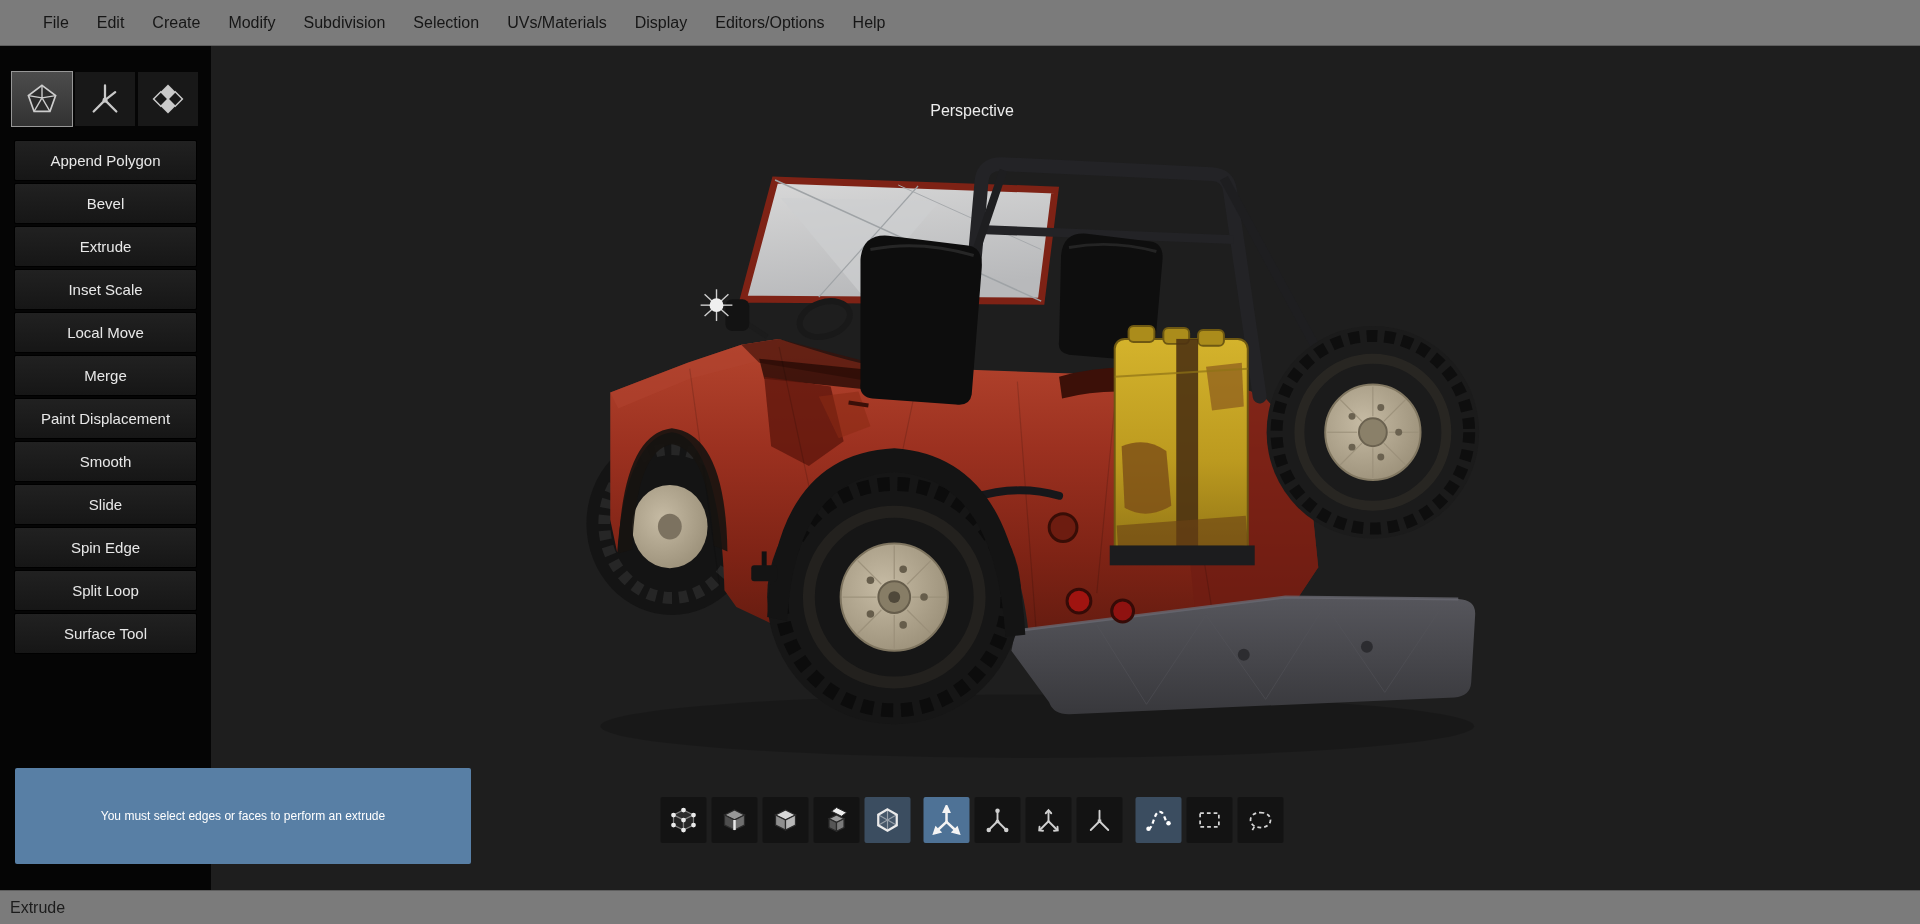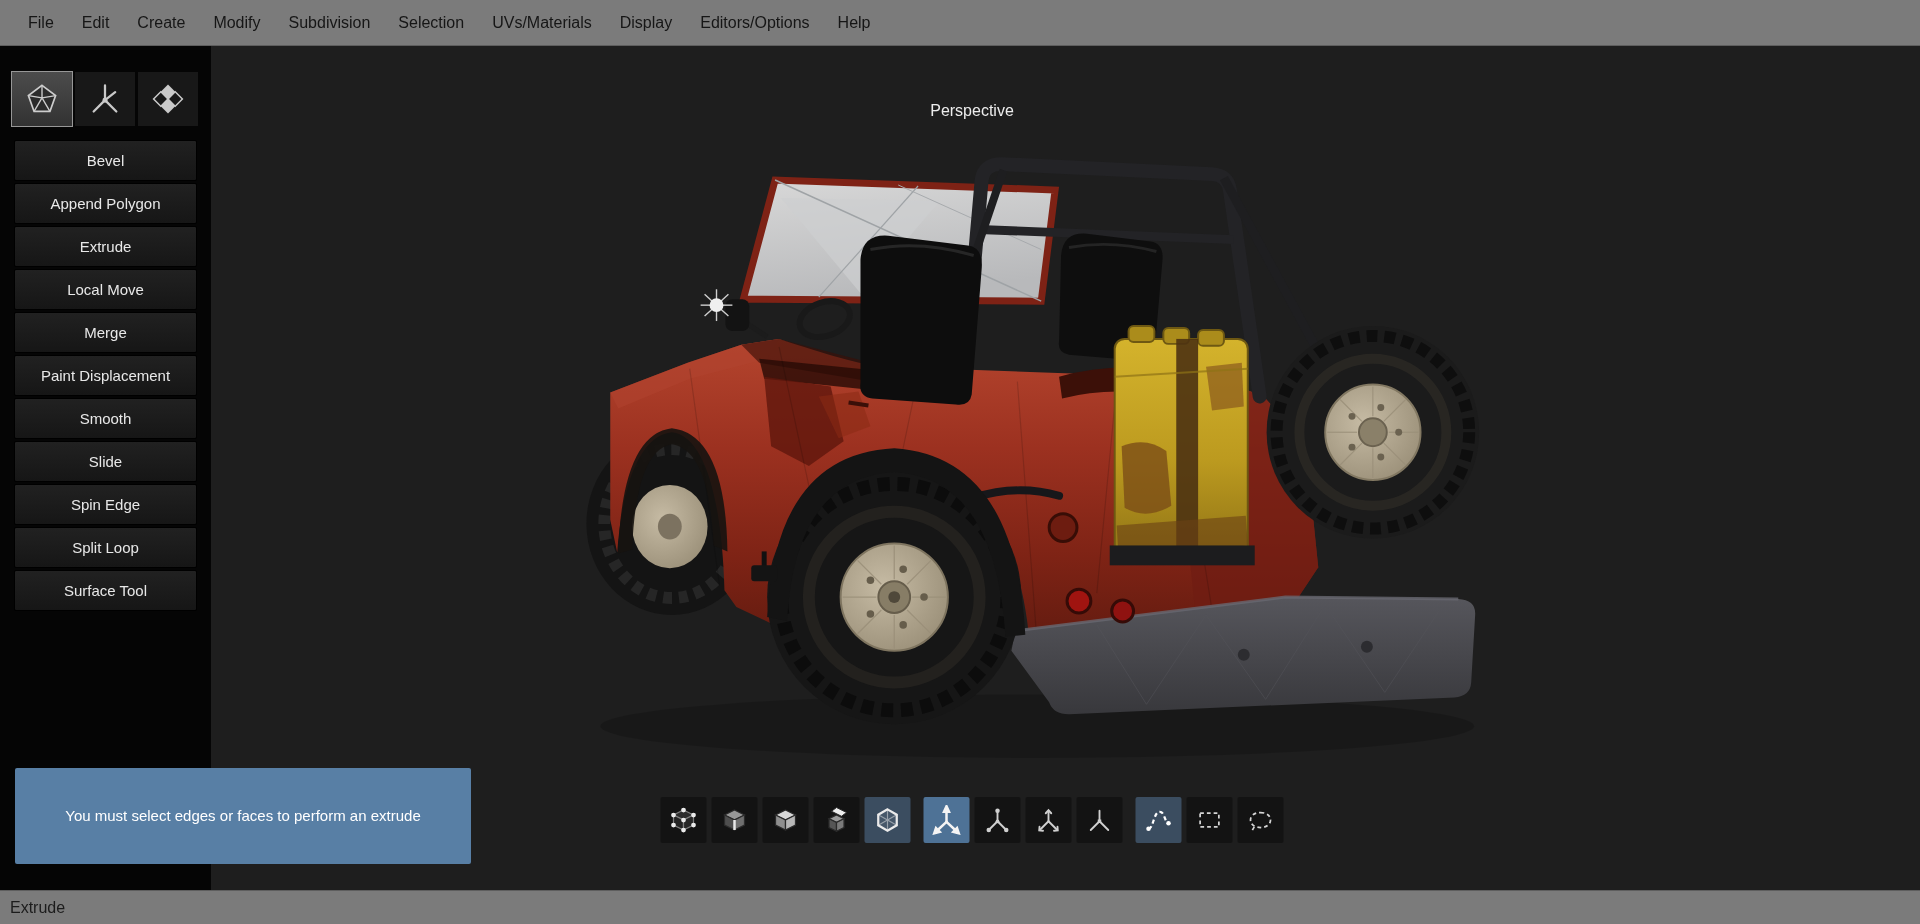--- a/index.html
+++ b/index.html
@@ -10,21 +10,21 @@
     font-family: "Liberation Sans", sans-serif;
     -webkit-font-smoothing: antialiased;
   }
 
   
   .menubar {
     position: absolute; top: 0; left: 0; right: 0; height: 46px;
     background: #7b7b7b;
     border-bottom: 1px solid #5e5e5e;
     display: flex; align-items: center;
-    padding-left: 14px;
+    padding-left: 29px;
     z-index: 40;
   }
   .menu-item {
     padding: 0 14px;
     font-size: 16px;
     color: #161616;
     cursor: default;
     white-space: nowrap;
   }
 
@@ -84,21 +84,21 @@
   
   .notification {
     position: absolute; left: 15px; top: 768px; width: 456px; height: 96px;
     background: #587fa5;
     border-radius: 2px;
     display: flex; align-items: center; justify-content: center;
     z-index: 60;
   }
   .notification-text {
     max-width: 372px;
-    color: #ffffff; font-size: 15px; line-height: 1.5;
+    color: #ffffff; font-size: 12px; line-height: 1.5;
     text-align: center;
   }
 
   
   .bottom-toolbar {
     position: absolute; left: 960px; bottom: 47px; transform: translateX(-50%);
     display: flex; gap: 13px; z-index: 30;
   }
   .tb-group { display: flex; gap: 5px; }
   .tb-btn {
@@ -493,23 +493,24 @@
           <rect x="6" y="6" width="9" height="9" fill="#c9c9c9"></rect>
           <rect x="15" y="15" width="9" height="9" fill="#c9c9c9"></rect>
           <rect x="15" y="6" width="9" height="9" fill="none" stroke="#c9c9c9" stroke-width="1.3"></rect>
           <rect x="6" y="15" width="9" height="9" fill="none" stroke="#c9c9c9" stroke-width="1.3"></rect>
         </g>
       </svg>
     </div>
   </div>
 
   <div class="tools">
+    <div class="tool-btn">Append Polygon</div>
     <div class="tool-btn">Bevel</div>
-    <div class="tool-btn">Append Polygon</div>
     <div class="tool-btn">Extrude</div>
+    <div class="tool-btn">Inset Scale</div>
     <div class="tool-btn">Local Move</div>
     <div class="tool-btn">Merge</div>
     <div class="tool-btn">Paint Displacement</div>
     <div class="tool-btn">Smooth</div>
     <div class="tool-btn">Slide</div>
     <div class="tool-btn">Spin Edge</div>
     <div class="tool-btn">Split Loop</div>
     <div class="tool-btn">Surface Tool</div>
   </div>
 </div>

